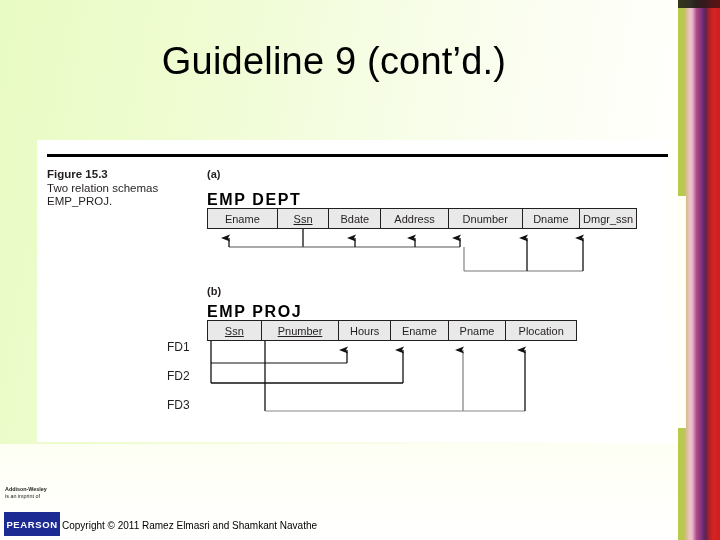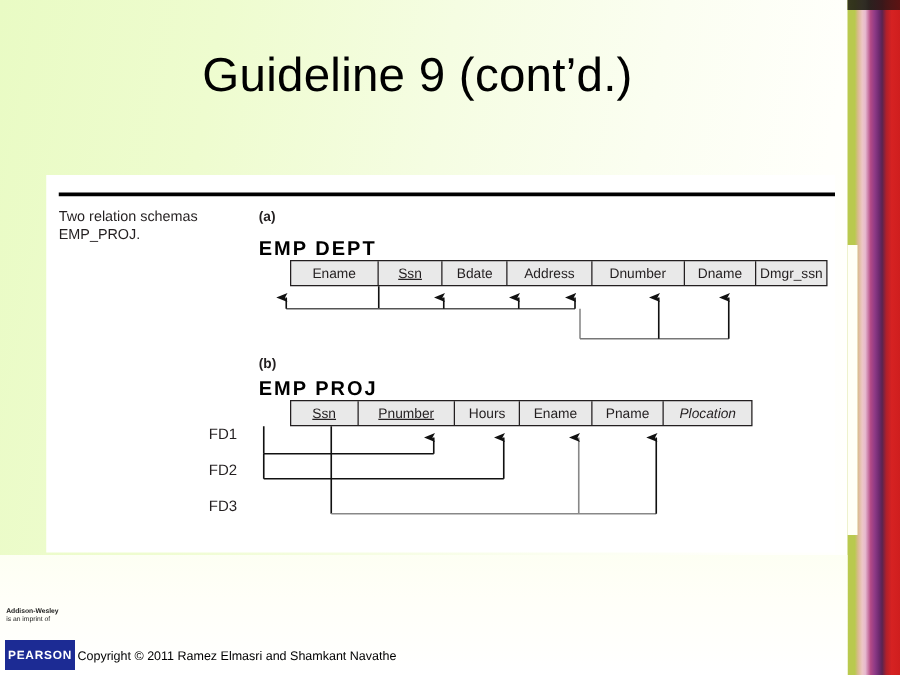--- a/index.html
+++ b/index.html
@@ -68,21 +68,21 @@
     position:absolute;font-size:11px;font-weight:bold;color:#231f20;
   }
   .rel-name{
     position:absolute;font-size:16px;font-weight:bold;color:#000;
     letter-spacing:1.6px;
   }
 
   
   .rel-table{
     position:absolute;display:flex;border:1.4px solid #231f20;
-    background:#e9e9e9;box-sizing:border-box;height:21px;margin-left:25px;
+    background:#e9e9e9;box-sizing:border-box;height:21px;
   }
   .rel-cell{
     display:flex;align-items:center;justify-content:center;
     border-right:1.4px solid #231f20;box-sizing:border-box;
     font-size:11px;color:#231f20;height:100%;
   }
   .rel-cell:last-child{border-right:none;}
   .rel-cell .pk{text-decoration:underline;text-underline-offset:1px;}
 
   
@@ -125,20 +125,21 @@
   <div id="strip-top-dark"></div>
   <div id="strip-notch"></div>
 
   <div id="title">Guideline 9 (cont’d.)</div>
 
   <div id="figure-panel">
 
     <div id="figure-rule"></div>
 
     <div id="caption">
+      <span class="cap-strong">Figure 15.3</span>
       <span class="cap-body">Two relation schemas</span>
       <span class="cap-body">EMP_PROJ.</span>
     </div>
 
     <div class="subfig-label" style="left:170px;top:28px;">(a)</div>
 
     <div class="rel-name" style="left:170px;top:51px;">EMP DEPT</div>
 
     <div class="rel-table" id="tbl-a" style="left:170px;top:68px;width:430px;">
       <div class="rel-cell" style="width:70px;">
@@ -201,21 +202,21 @@
         </div>
       <div class="rel-cell" style="width:52px;">
           <span>Hours</span>
         </div>
       <div class="rel-cell" style="width:58px;">
           <span>Ename</span>
         </div>
       <div class="rel-cell" style="width:58px;">
           <span>Pname</span>
         </div>
-      <div class="rel-cell" style="width:70px;font-style:italic;">
+      <div class="rel-cell" style="width:70px;">
           <span>Plocation</span>
         </div>
     </div>
 
     <div class="fd-label" style="left:130px;top:200px;">FD1</div>
     <div class="fd-label" style="left:130px;top:229px;">FD2</div>
     <div class="fd-label" style="left:130px;top:258px;">FD3</div>
 
     <svg class="fd-svg" style="left:170px;top:201px;width:380px;height:80px;" viewBox="0 0 380 80">
 

